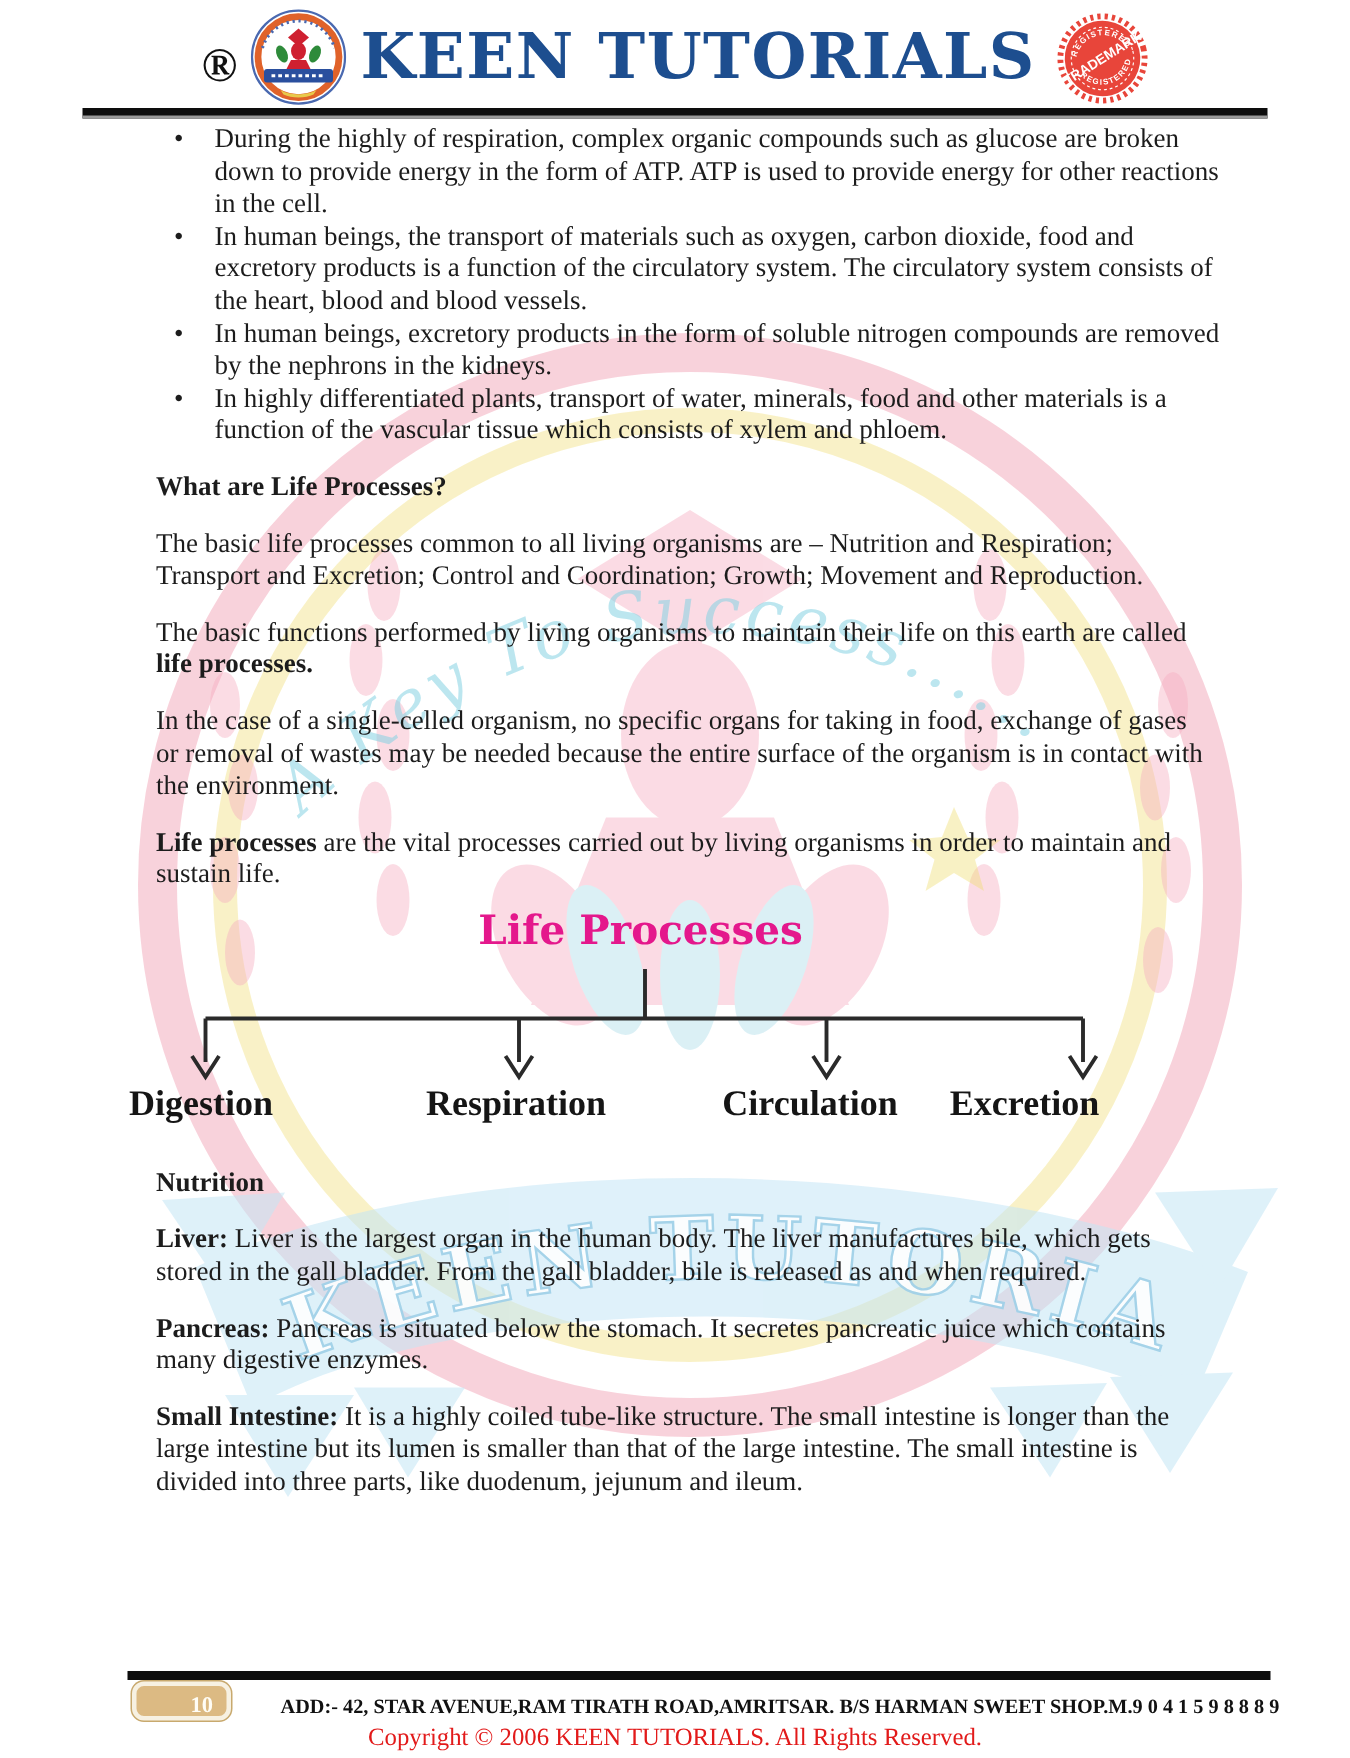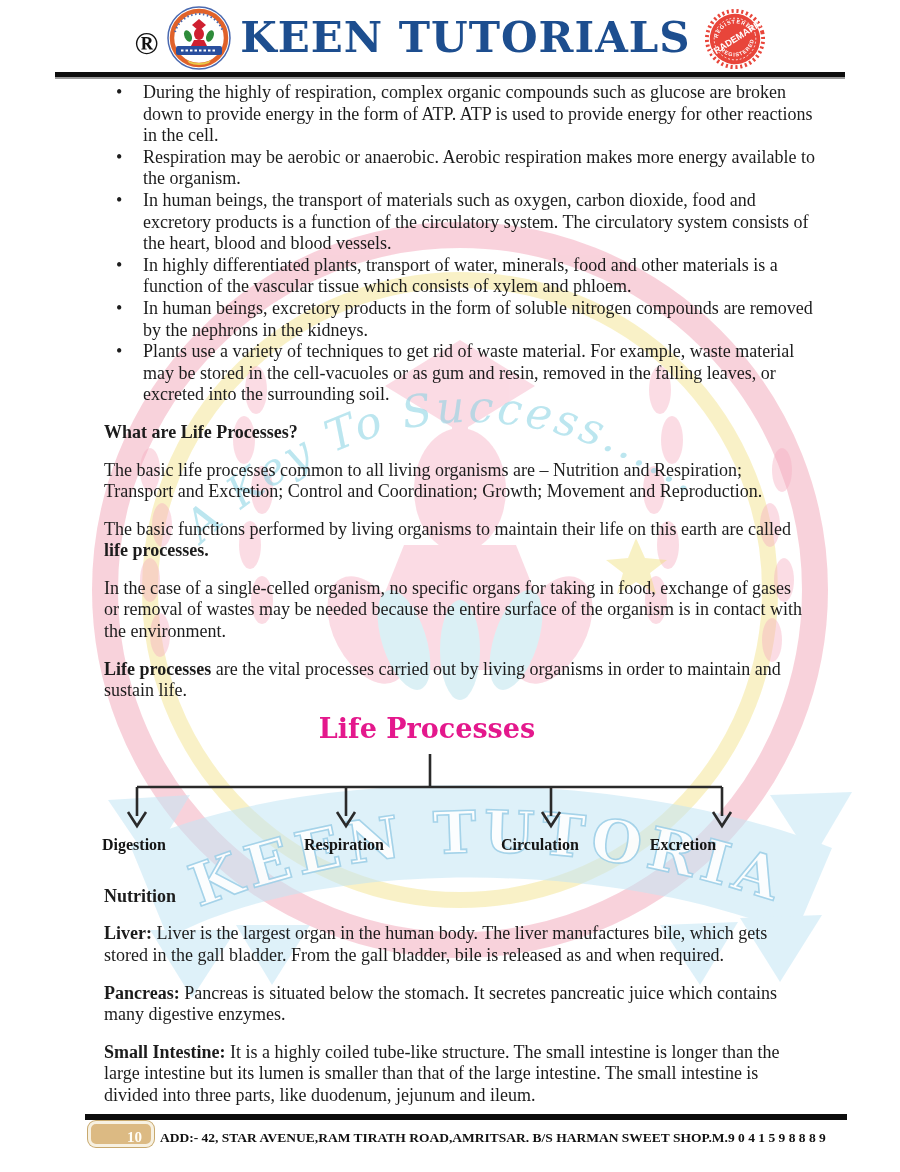--- a/index.html
+++ b/index.html
@@ -28,30 +28,30 @@
   .para{margin:16px;}
   b.inline{font-weight:bold;}
   .sec-head{font-weight:bold;margin:16px;}
   
   .diagram{position:relative;height:152px;margin-top:6px;margin-left:-88px;width:900px;}
   .diagram-title{position:absolute;left:427px;top:0;transform:translateX(-50%);
                  font-family:"DejaVu Serif",serif;font-weight:800;font-size:27px;
                  color:#e4188c;white-space:nowrap;}
   .diagram-svg{position:absolute;left:0;top:36px;width:900px;height:86px;}
   .branch-label{position:absolute;top:116px;transform:translateX(-50%);
-                font-weight:bold;font-size:16px;font-family:"Liberation Serif",serif;
+                font-weight:bold;font-size:24px;font-family:"Liberation Serif",serif;
                 color:#151515;white-space:nowrap;}
   
   .footer{position:absolute;left:0;bottom:0;width:900px;height:58px;z-index:2;}
   .footer-rule{position:absolute;left:85px;right:53px;top:0;height:6px;background:#0d0d0d;}
   .page-tab{position:absolute;left:88px;top:7px;width:66px;height:26px;background:#dcba83;
             border:3px solid #f7f1e2;border-radius:8px;box-shadow:0 0 0 1px #c8a96e;
             color:#fffdf5;font-weight:bold;font-size:15px;font-family:"Liberation Serif",serif;
             text-align:right;line-height:26px;padding-right:9px;box-sizing:border-box;}
-  .addr{position:absolute;left:160px;right:20px;top:16px;
+  .addr{position:absolute;left:160px;right:20px;top:16px;text-align:center;
         font-weight:bold;font-size:13.5px;color:#111;white-space:nowrap;}
   .copyright{position:absolute;left:0;right:0;top:34px;text-align:center;
              font-size:16.5px;color:#e21a1a;white-space:nowrap;}
 </style>
 </head>
 <body>
 
 <div class="page">
 
   <svg class="watermark" viewBox="0 0 900 1172">
@@ -152,25 +152,23 @@
       </text>
       <text x="32" y="35" text-anchor="middle" font-family="Liberation Sans,sans-serif" font-size="9.5" font-weight="bold" fill="#ffffff" transform="rotate(-18 32 32)">TRADEMARK</text>
     </svg>
   </div>
   <div class="top-rule"></div>
 
   <div class="content">
 
     <ul class="bullets">
       <li>During the highly of respiration, complex organic compounds such as glucose are broken down to provide energy in the form of ATP. ATP is used to provide energy for other reactions in the cell.</li>
-      <li>Respiration may be aerobic or anaerobic. Aerobic respiration makes more energy available to the organism.</li>
       <li>In human beings, the transport of materials such as oxygen, carbon dioxide, food and excretory products is a function of the circulatory system. The circulatory system consists of the heart, blood and blood vessels.</li>
+      <li>In human beings, excretory products in the form of soluble nitrogen compounds are removed by the nephrons in the kidneys.</li>
       <li>In highly differentiated plants, transport of water, minerals, food and other materials is a function of the vascular tissue which consists of xylem and phloem.</li>
-      <li>In human beings, excretory products in the form of soluble nitrogen compounds are removed by the nephrons in the kidneys.</li>
-      <li>Plants use a variety of techniques to get rid of waste material. For example, waste material may be stored in the cell-vacuoles or as gum and resin, removed in the falling leaves, or excreted into the surrounding soil.</li>
     </ul>
 
     <p class="sec-head">What are Life Processes?</p>
     <p class="para">The basic life processes common to all living organisms are – Nutrition and Respiration; Transport and Excretion; Control and Coordination; Growth; Movement and Reproduction.</p>
     <p class="para"><span>The basic functions performed by living organisms to maintain their life on this earth are called </span><b class="inline">life processes.</b></p>
     <p class="para">In the case of a single-celled organism, no specific organs for taking in food, exchange of gases or removal of wastes may be needed because the entire surface of the organism is in contact with the environment.</p>
     <p class="para"><b class="inline">Life processes</b><span> are the vital processes carried out by living organisms in order to maintain and sustain life.</span></p>
 
     <div class="diagram">
       <div class="diagram-title">Life Processes</div>
@@ -197,15 +195,16 @@
     <p class="sec-head">Nutrition</p>
     <p class="para"><b class="inline">Liver:</b><span> Liver is the largest organ in the human body. The liver manufactures bile, which gets stored in the gall bladder. From the gall bladder, bile is released as and when required.</span></p>
     <p class="para"><b class="inline">Pancreas:</b><span> Pancreas is situated below the stomach. It secretes pancreatic juice which contains many digestive enzymes.</span></p>
     <p class="para"><b class="inline">Small Intestine:</b><span> It is a highly coiled tube-like structure. The small intestine is longer than the large intestine but its lumen is smaller than that of the large intestine. The small intestine is divided into three parts, like duodenum, jejunum and ileum.</span></p>
   </div>
 
   <div class="footer">
     <div class="footer-rule"></div>
     <div class="page-tab">10</div>
     <div class="addr">ADD:- 42, STAR AVENUE,RAM TIRATH ROAD,AMRITSAR. B/S HARMAN SWEET SHOP.M.9 0 4 1 5 9 8 8 8 9</div>
+    <div class="copyright">Copyright © 2006 KEEN TUTORIALS. All Rights Reserved.</div>
   </div>
 
 </div>
 
 </body></html>

